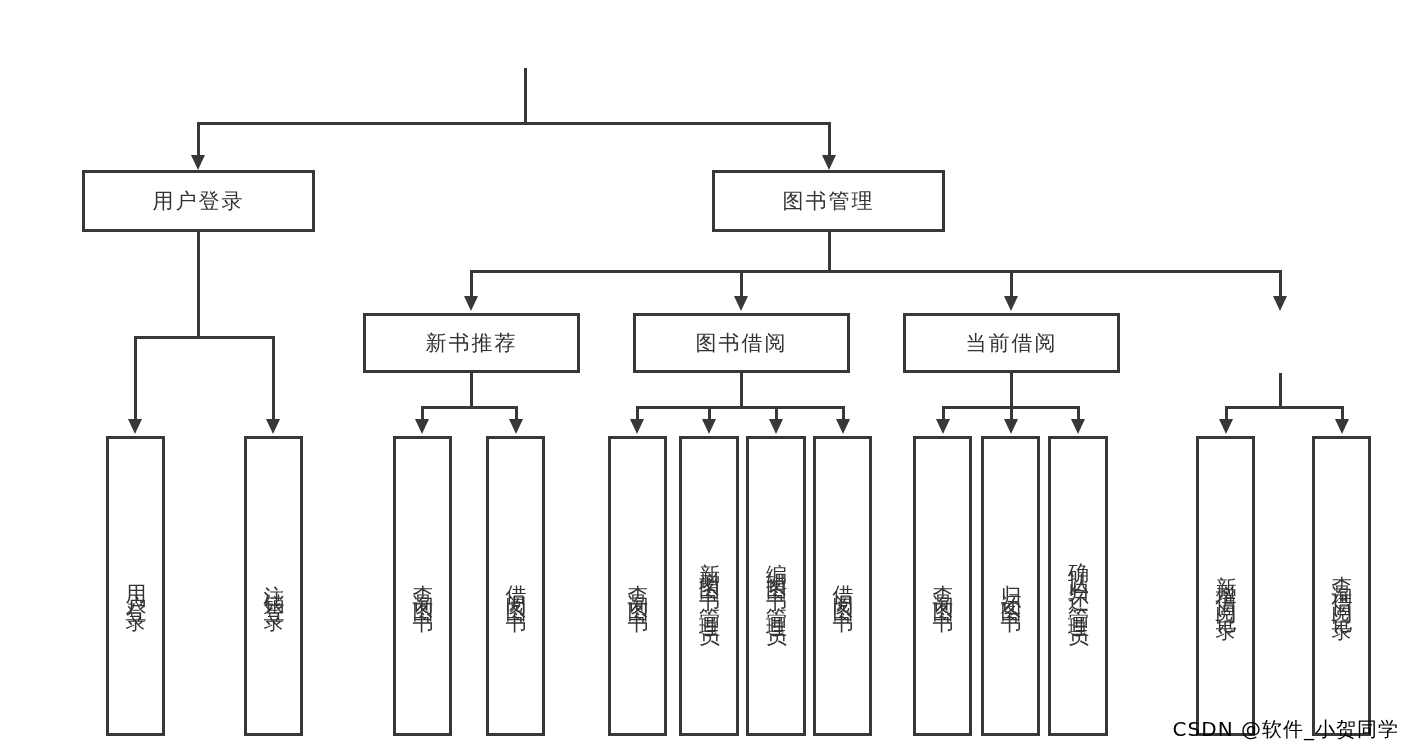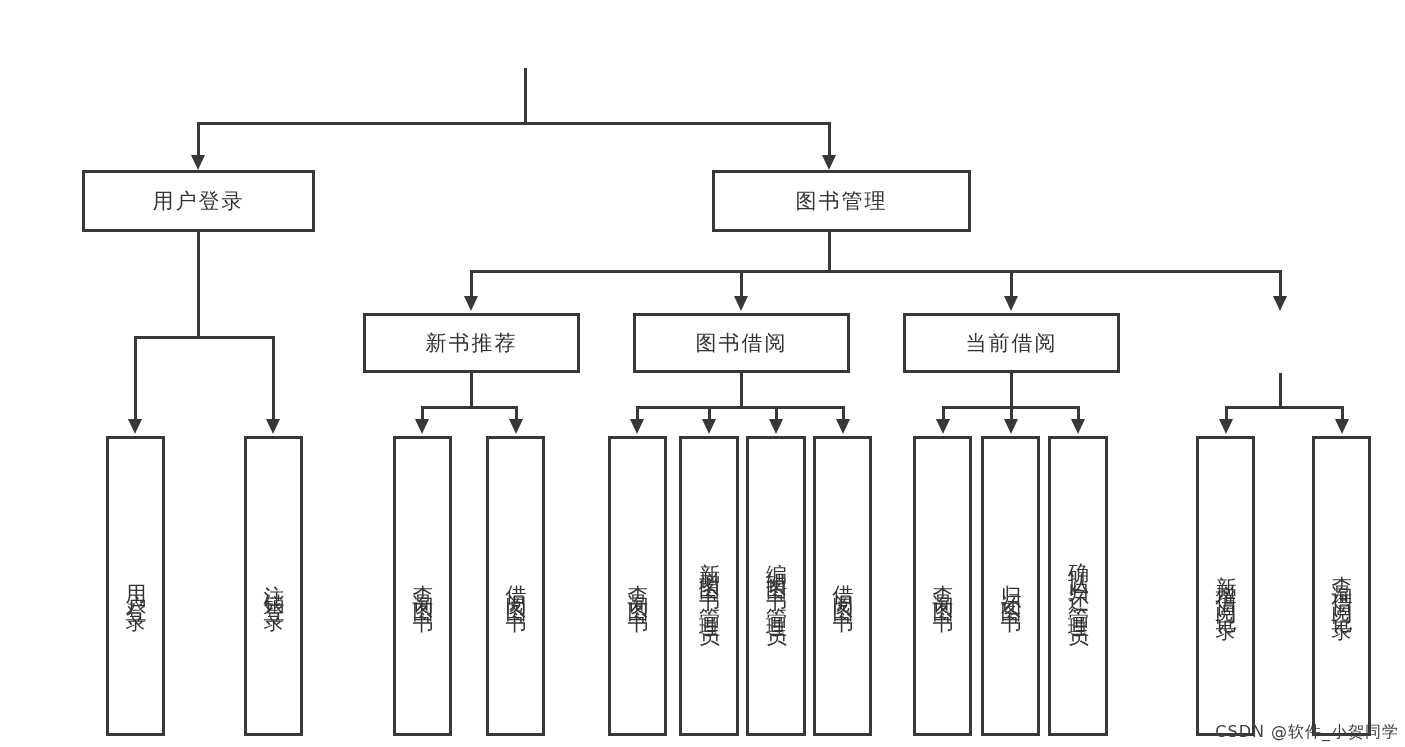--- a/index.html
+++ b/index.html
@@ -33,43 +33,43 @@
   .arrow{
     position:absolute;
     width:0;height:0;
     border-left:7px solid transparent;
     border-right:7px solid transparent;
     border-top:15px solid #383838;
   }
   .watermark{
     position:absolute;
     right:6px;bottom:4px;
-    color:#404040;
-    font-size:16px;
+    color:#000000;
+    font-size:20px;
     letter-spacing:1px;
     white-space:nowrap;
   }
 </style>
 </head>
 <body>
 
 <div class="stage">
 
 
   <div class="vline" style="left:524px;top:68px;height:55px;"></div>
   <div class="hline" style="left:197px;top:122px;width:634px;"></div>
   <div class="vline" style="left:197px;top:122px;height:35px;"></div>
   <div class="arrow" style="left:191px;top:155px;"></div>
   <div class="vline" style="left:828px;top:122px;height:35px;"></div>
   <div class="arrow" style="left:822px;top:155px;"></div>
 
   <div class="node" style="left:82px;top:170px;width:233px;height:62px;">
     <span>用户登录</span>
   </div>
-  <div class="node" style="left:712px;top:170px;width:259px;height:62px;justify-content:center;">
+  <div class="node" style="left:712px;top:170px;width:233px;height:62px;justify-content:center;">
     <span>图书管理</span>
   </div>
 
   <div class="vline" style="left:197px;top:232px;height:104px;"></div>
   <div class="hline" style="left:134px;top:336px;width:141px;"></div>
   <div class="vline" style="left:134px;top:336px;height:85px;"></div>
   <div class="arrow" style="left:128px;top:419px;"></div>
   <div class="vline" style="left:272px;top:336px;height:85px;"></div>
   <div class="arrow" style="left:266px;top:419px;"></div>
 

